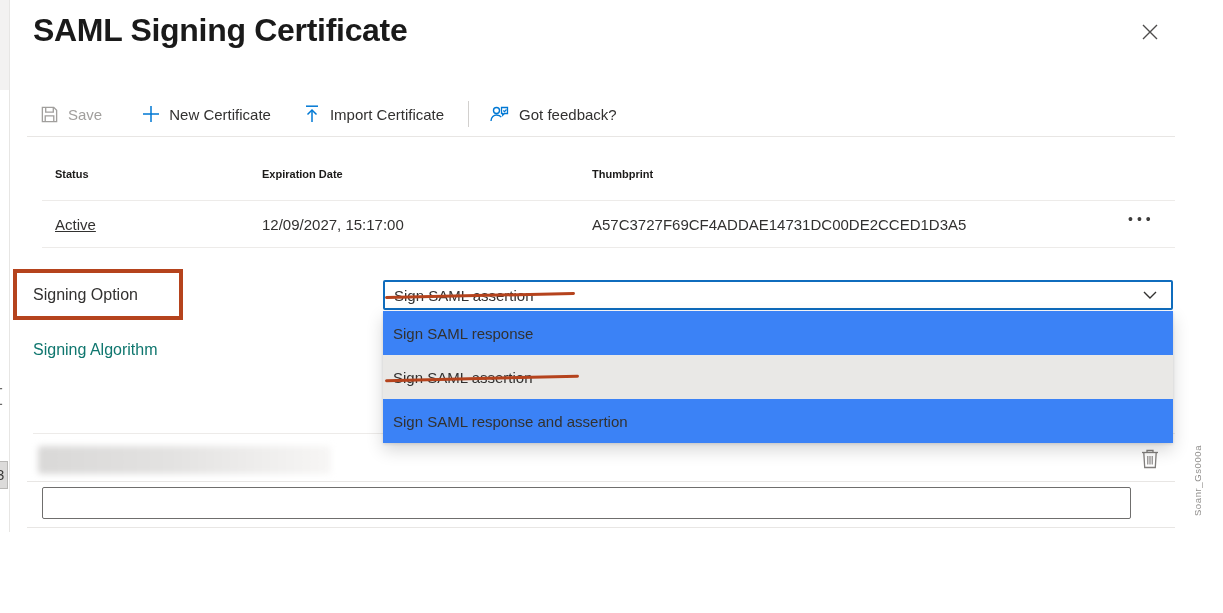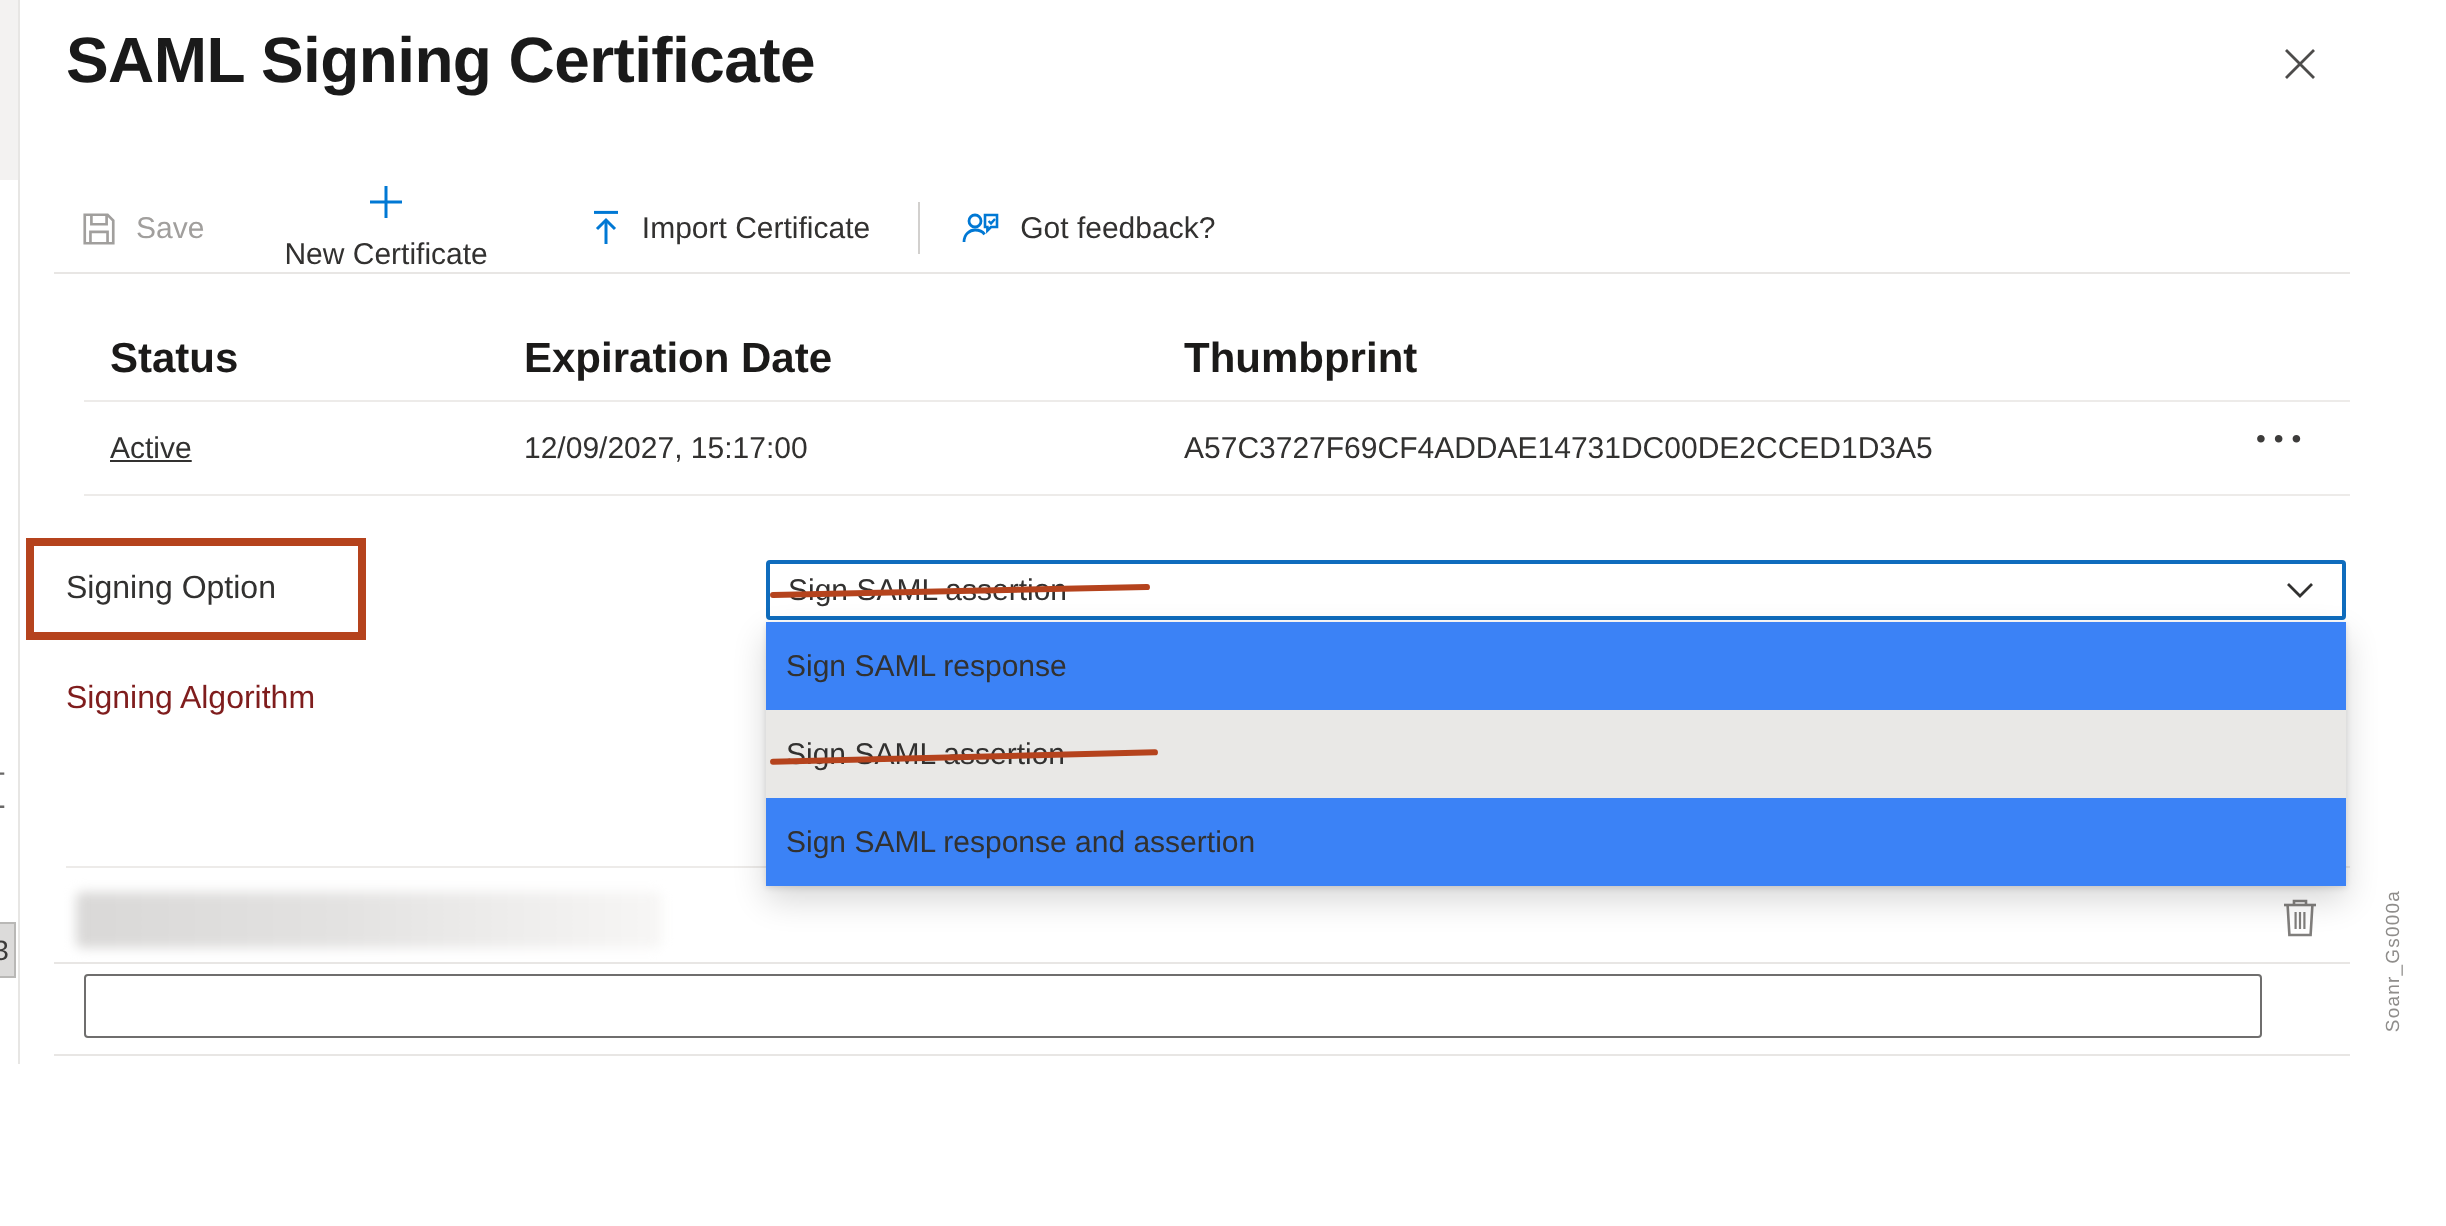--- a/index.html
+++ b/index.html
@@ -17,40 +17,40 @@
   
   .title { position:absolute; left:33px; top:12px; font-size:32px; font-weight:700; color:#1a1a1a; letter-spacing:-0.3px; }
   .subtitle { position:absolute; left:33px; top:56px; font-size:14.5px; color:#605e5c; }
   .close-btn { position:absolute; left:1136px; top:18px; width:28px; height:28px; cursor:pointer; }
 
   
   .toolbar { position:absolute; left:40px; top:99px; height:30px; display:flex; align-items:center; }
   .tb-item { display:flex; align-items:center; gap:9px; font-size:15px; color:#323130; cursor:pointer; }
   .tb-item.disabled { color:#a19f9d; cursor:default; }
   .tb-save { margin-right:40px; }
-  .tb-new { margin-right:50px;flex-direction:column; }
+  .tb-new { margin-right:32px; }
   .tb-import { margin-right:24px; }
   .tb-sep { width:1px; height:26px; background:#d2d0ce; margin:0 20px 0 0; }
   .tb-feedback { margin-left:0;justify-content:center; }
   .hr { position:absolute; height:1px; background:#edebe9; }
   .hr-toolbar { left:27px; top:136px; width:1148px; background:#e8e6e4; }
 
   
-  .th { position:absolute; top:168px; font-size:21px; font-weight:700; color:#1b1a19; }
+  .th { position:absolute; top:168px; font-size:11px; font-weight:700; color:#1b1a19; }
   .th-status { left:55px; } .th-exp { left:262px; } .th-thumb { left:592px; }
   .hr-thead { left:42px; top:200px; width:1133px; }
   .td { position:absolute; top:216px; font-size:15px; color:#323130; }
   .td-status { left:55px;text-decoration:underline; } .td-exp { left:262px; } .td-thumb { left:592px; }
   .row-menu { position:absolute; left:1128px; top:211px; font-size:14px; letter-spacing:4px; color:#3d3c3b; cursor:pointer; }
   .hr-trow { left:42px; top:247px; width:1133px; }
 
   
   .annot-rect { position:absolute; left:13px; top:269px; width:170px; height:51px; border:4px solid #b5431d; z-index:6; }
   .lbl-signing-option { position:absolute; left:33px; top:286px; font-size:16px; color:#323130; }
-  .lbl-signing-algo { position:absolute; left:33px; top:341px; font-size:16px; color:#7f1d1d; }
+  .lbl-signing-algo { position:absolute; left:33px; top:341px; font-size:16px; color:#0f766e; }
 
   
   .combo { position:absolute; left:383px; top:280px; width:790px; height:30px; background:#fff;
            border:2px solid #0f6cbd; border-radius:2px; z-index:15; display:flex; align-items:center; cursor:pointer; }
   .combo-text { margin-left:9px; font-size:15px; color:#323130; }
   .combo-chevron { position:absolute; right:14px; top:9px; }
   .strike { position:absolute; background:#b5431d; height:3px; border-radius:2px; z-index:30; }
   .strike-combo { left:385px; top:294px; width:190px; transform:rotate(-1.2deg); }
 
   

